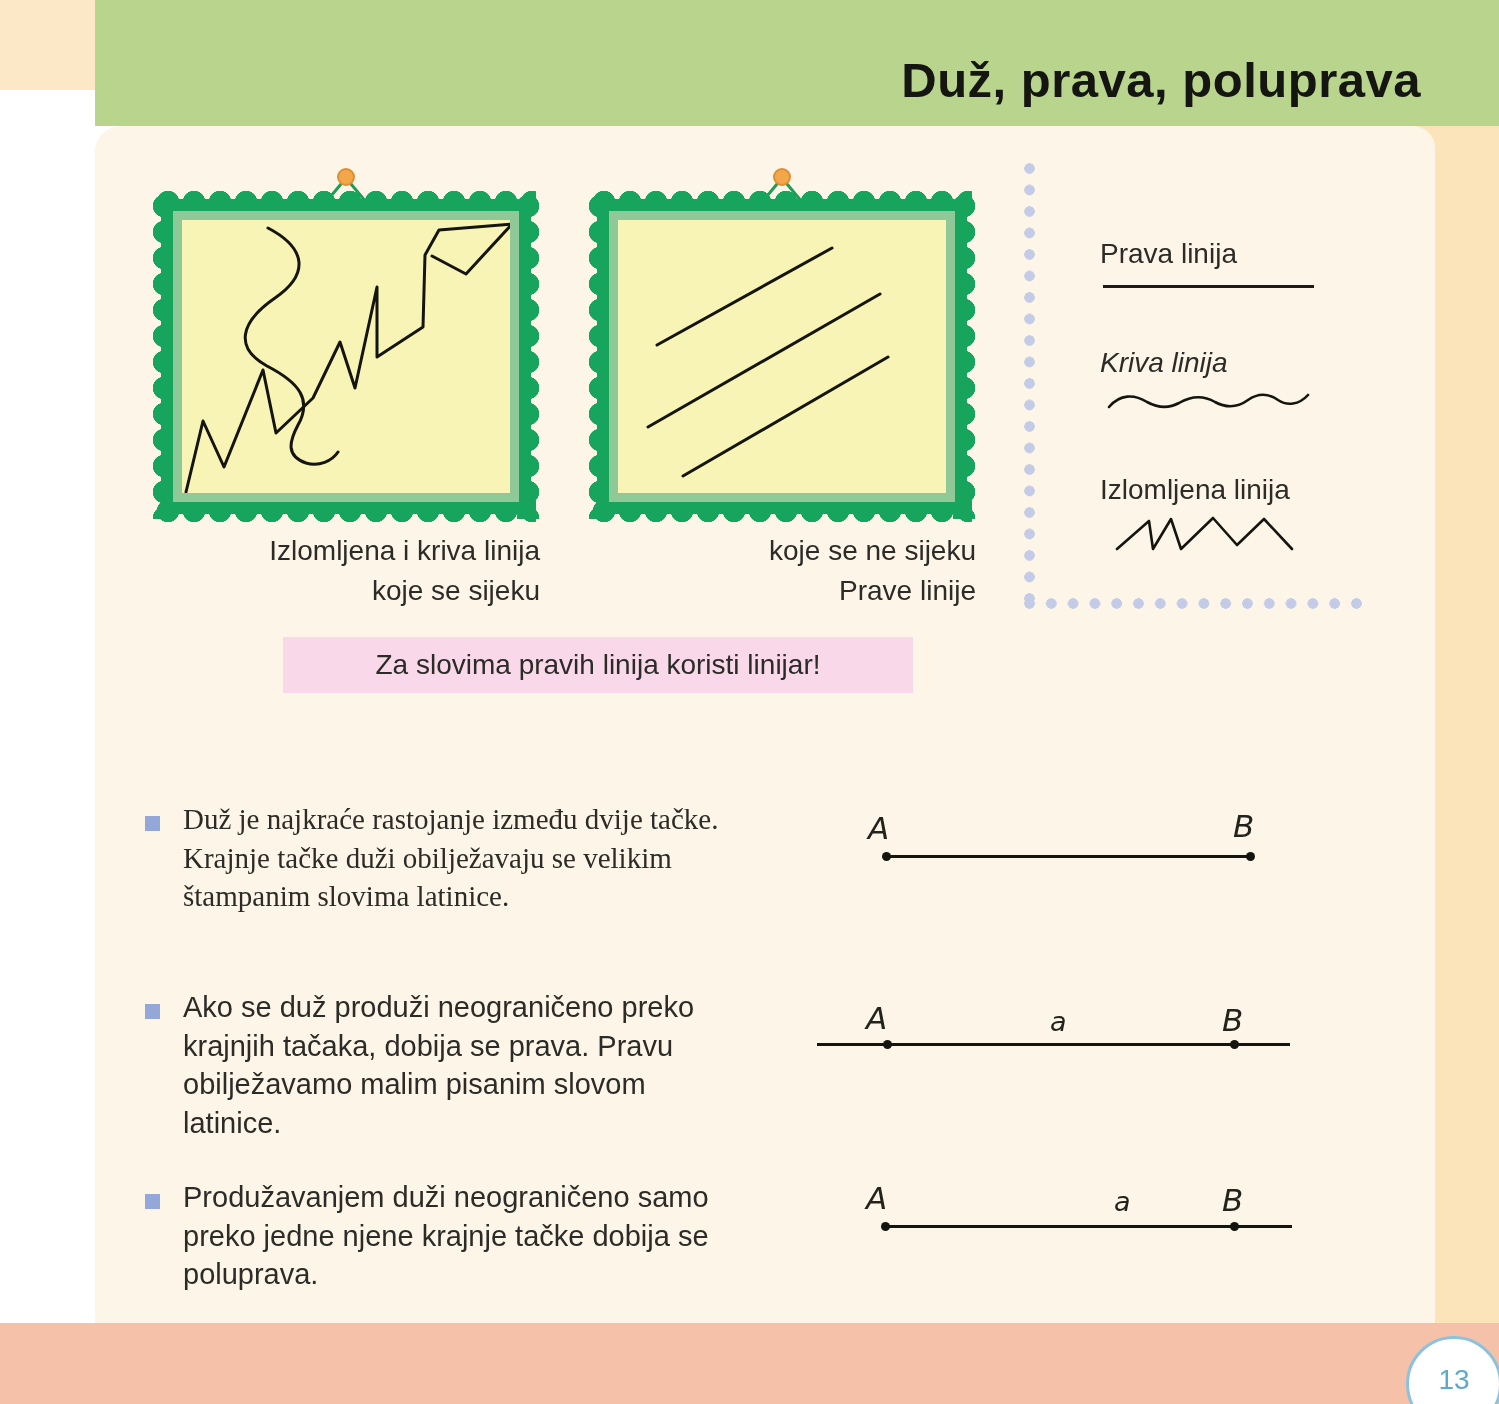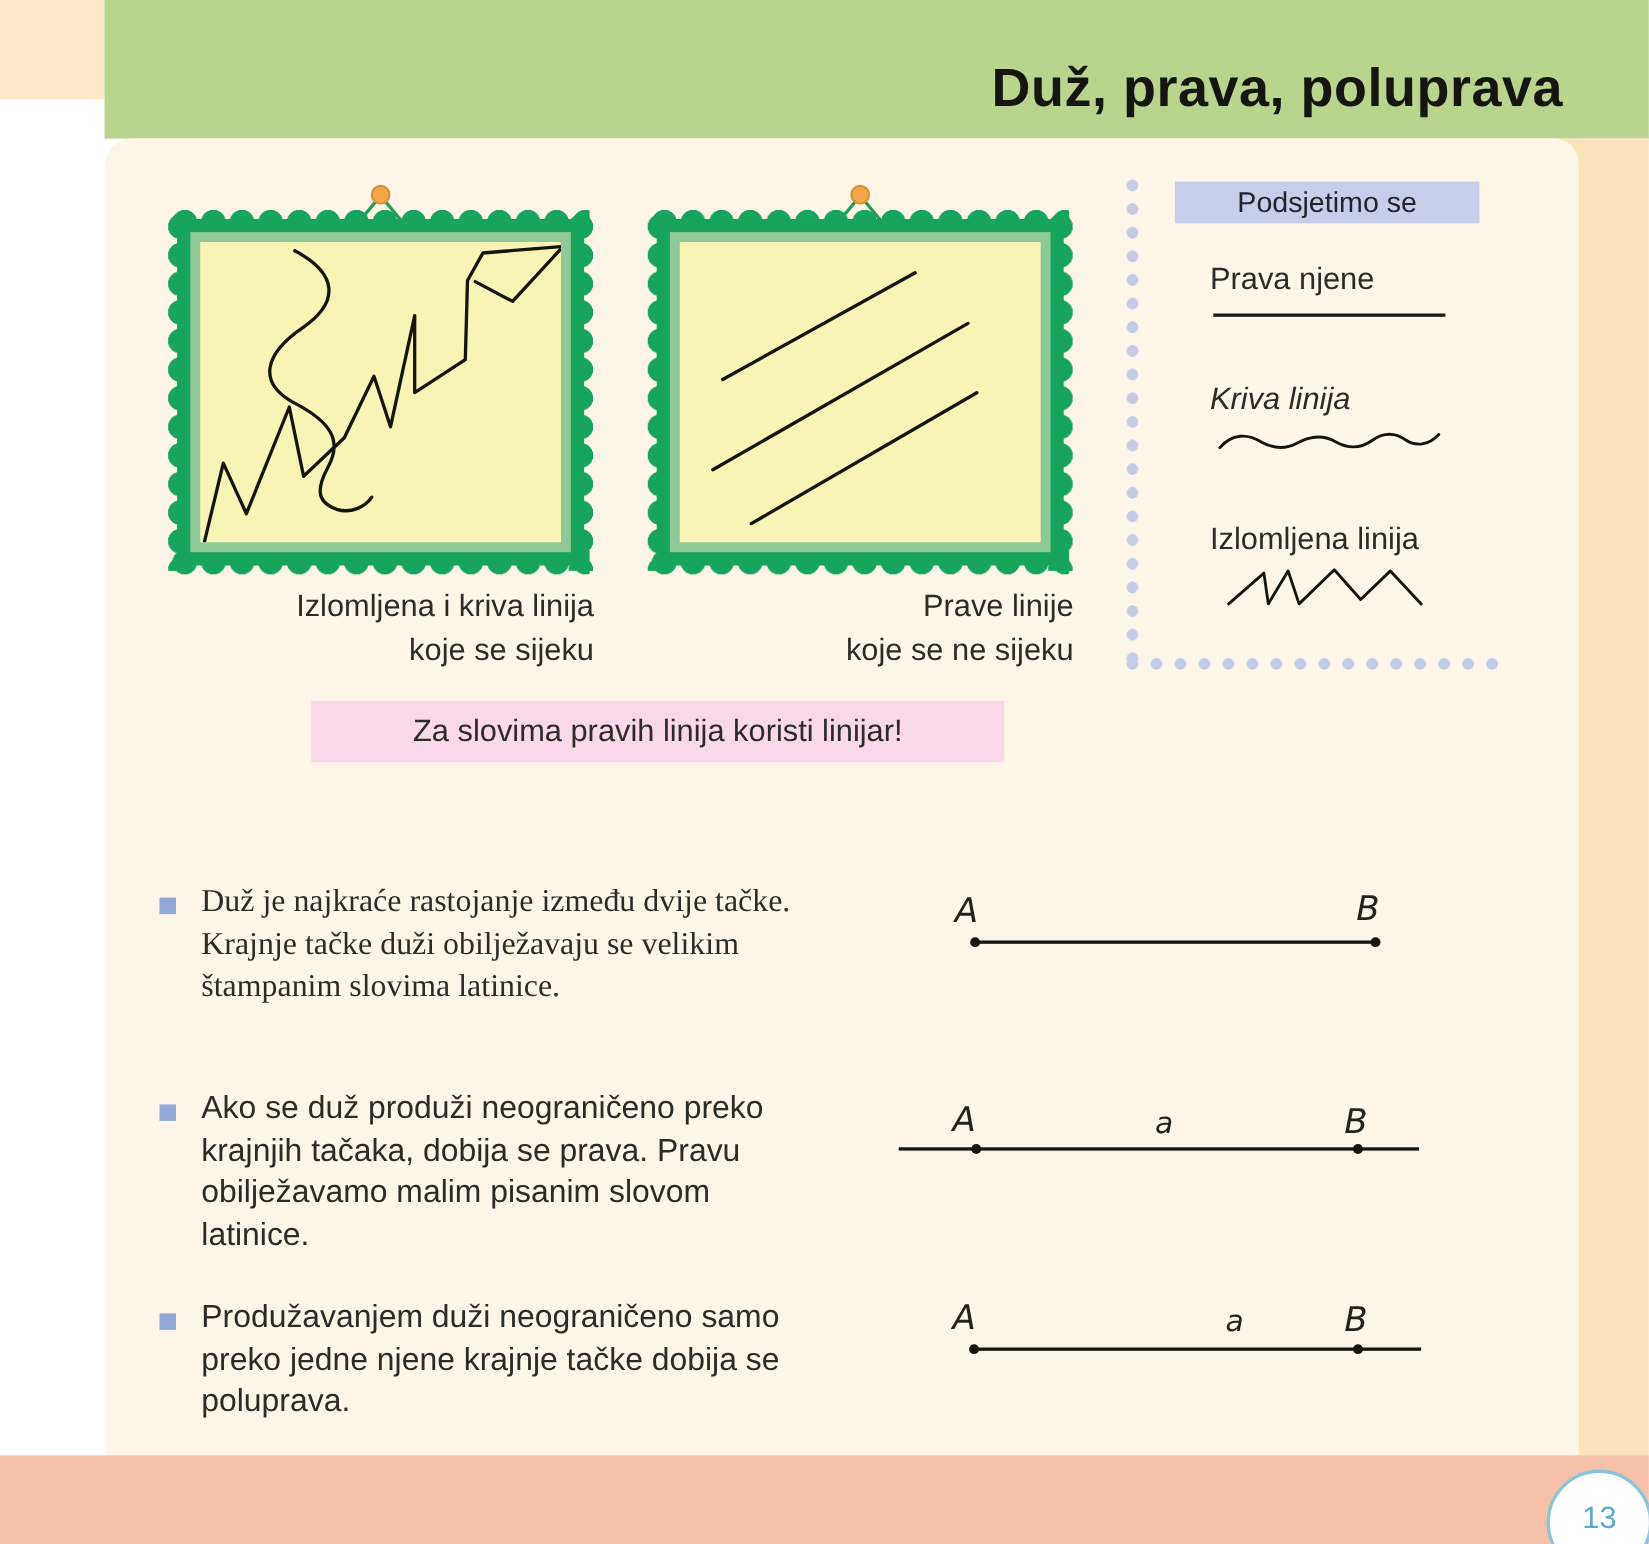--- a/index.html
+++ b/index.html
@@ -146,31 +146,30 @@
         <path d="M39,125 L214,28 M30,207 L262,74 M65,256 L270,137" fill="none" stroke="#15150f" stroke-width="3" stroke-linecap="round"></path>
       </svg>
     </div>
   </div>
 
   <div class="caption caption1">
     <div>Izlomljena i kriva linija</div>
     <div>koje se sijeku</div>
   </div>
   <div class="caption caption2">
+    <div>koje se ne sijeku</div>
     <div>Prave linije</div>
-    <div>koje se ne sijeku</div>
   </div>
 
   <div class="tip-banner">Za slovima pravih linija koristi linijar!</div>
 
   <div class="dots-left"></div>
   <div class="dots-bottom"></div>
-  <div class="reminder-title">Podsjetimo se</div>
-
-  <div class="reminder-label rl1">Prava njene</div>
+
+  <div class="reminder-label rl1">Prava linija</div>
   <div class="straight-sample"></div>
 
   <div class="reminder-label rl2">Kriva linija</div>
   <svg class="wavy-sample" viewBox="0 0 206 28">
     <path d="M3,19 C14,6 28,6 41,14 C52,20 62,21 73,15 C85,8 97,7 109,14 C120,20 131,20 142,12 C152,5 162,5 172,12 C181,18 193,17 202,7" fill="none" stroke="#15150f" stroke-width="2.6" stroke-linecap="round"></path>
   </svg>
 
   <div class="reminder-label rl3">Izlomljena linija</div>
   <svg class="zigzag-sample" viewBox="0 0 180 40">
     <polyline points="2,37 34,9 38,37 56,7 66,37 98,6 122,33 149,7 177,37" fill="none" stroke="#15150f" stroke-width="2.6" stroke-linejoin="round" stroke-linecap="round"></polyline>

